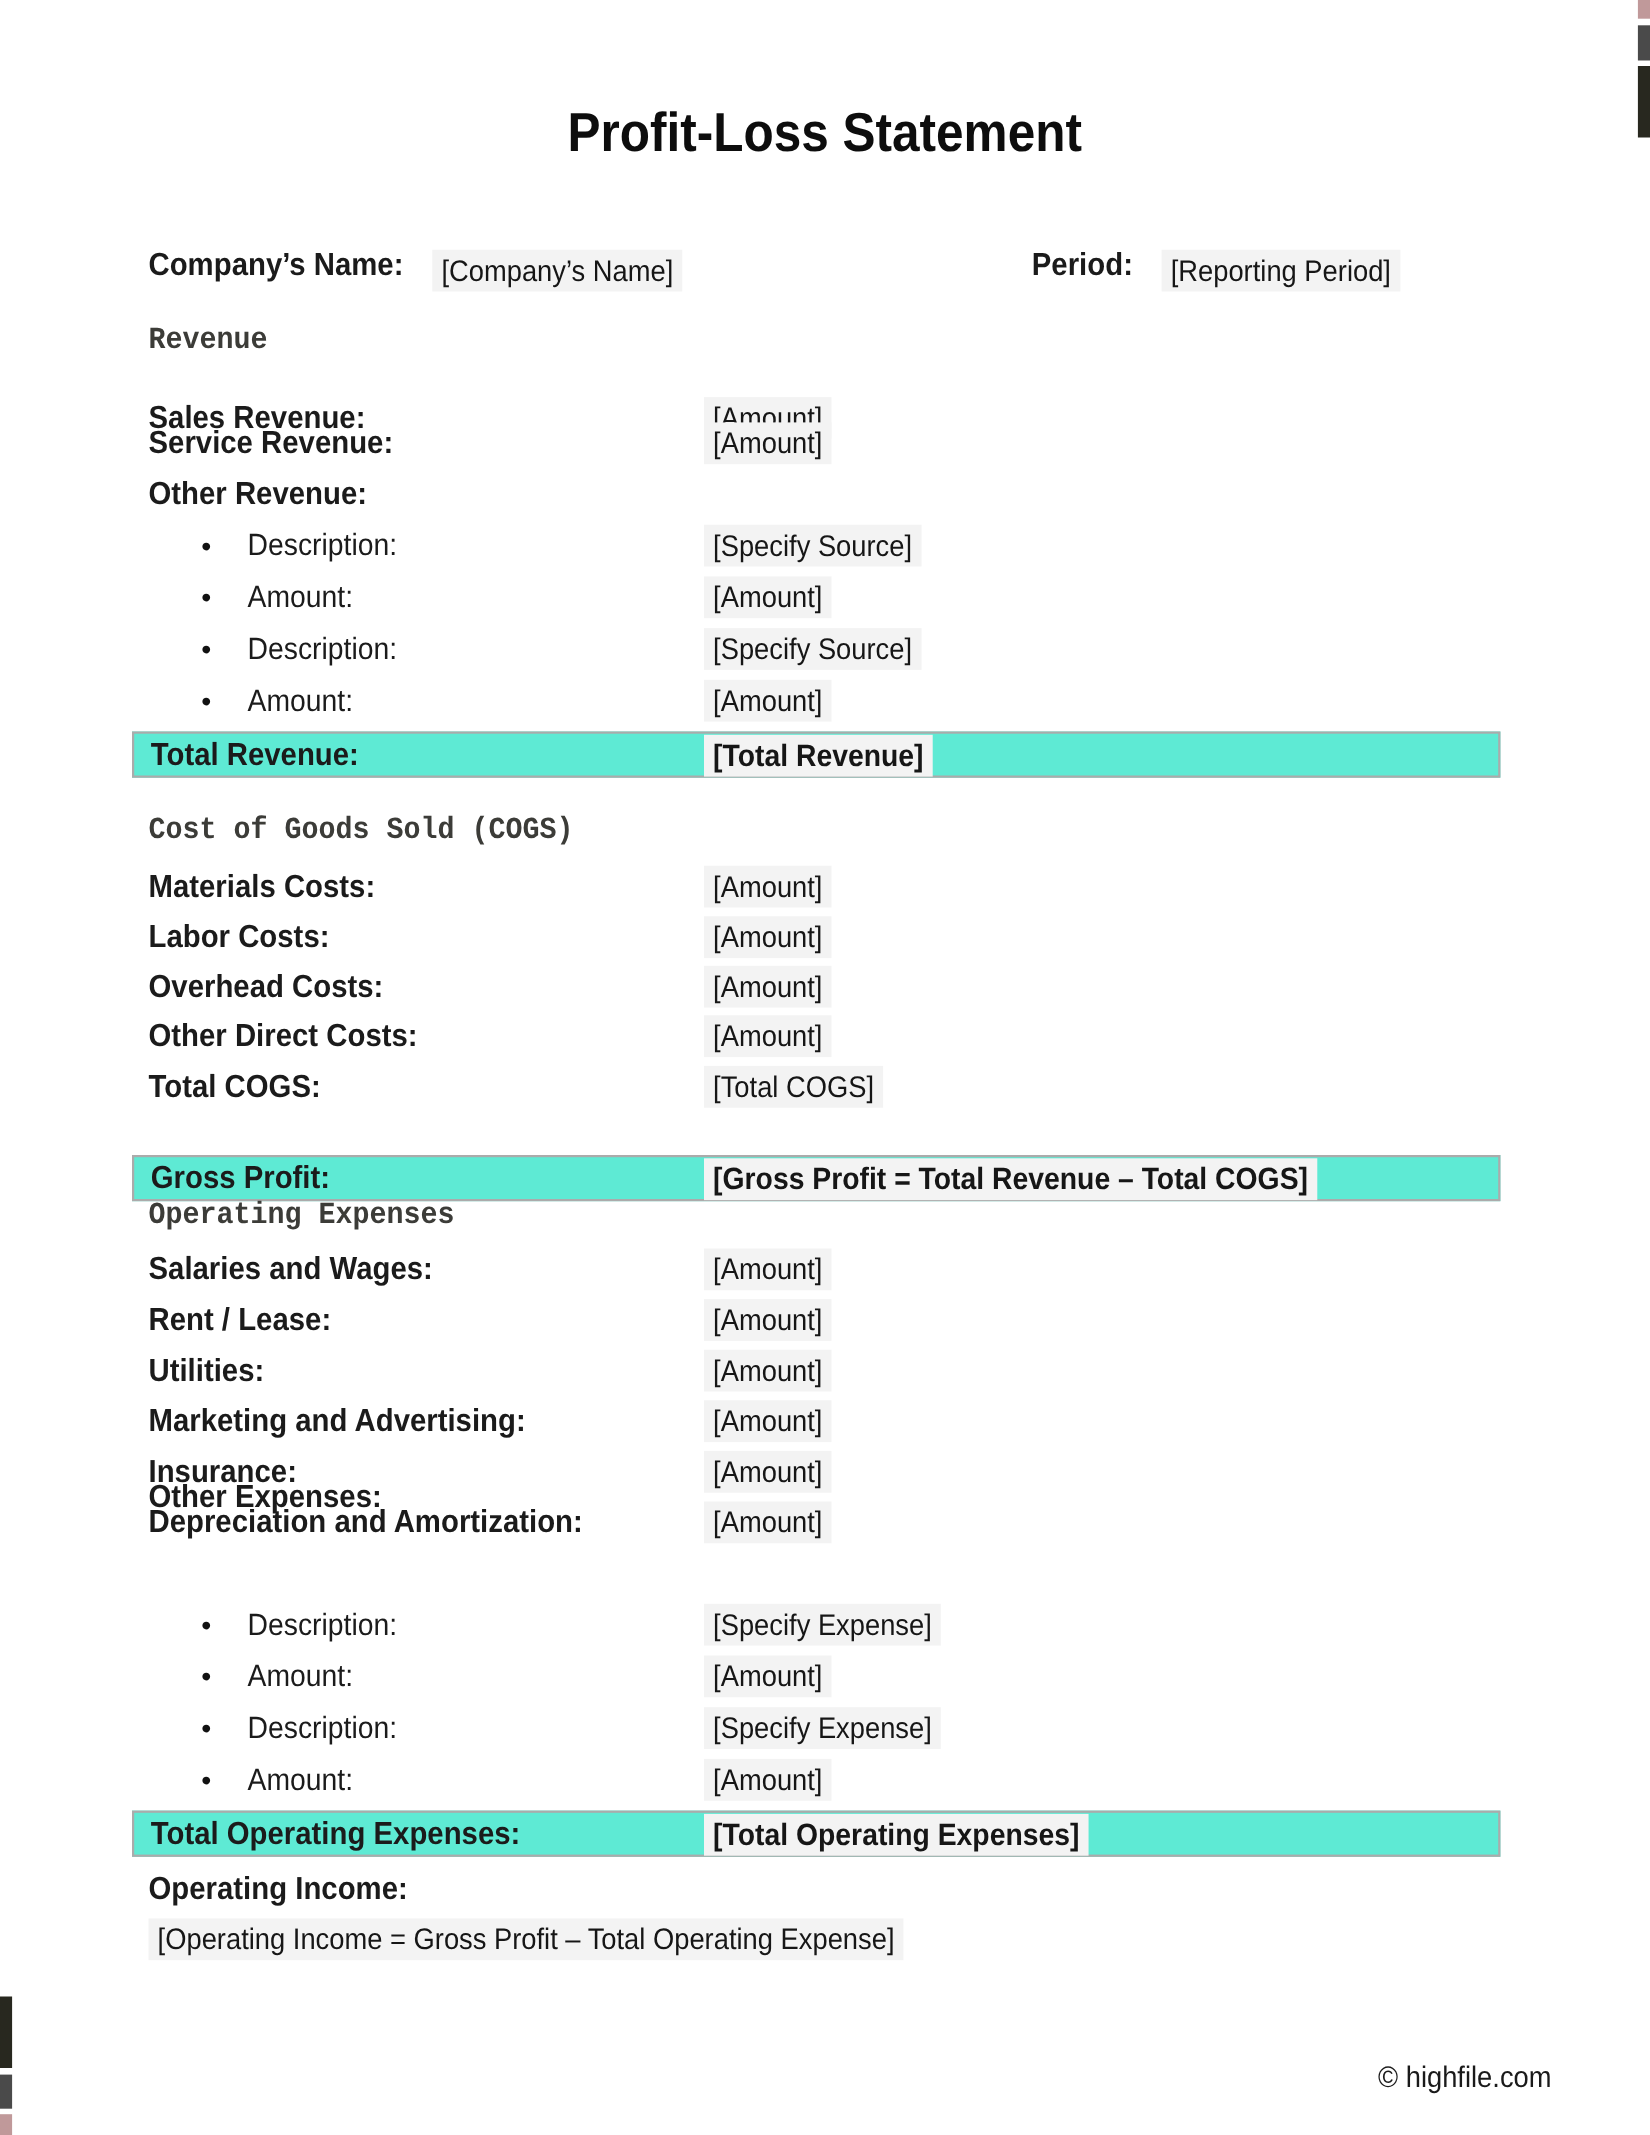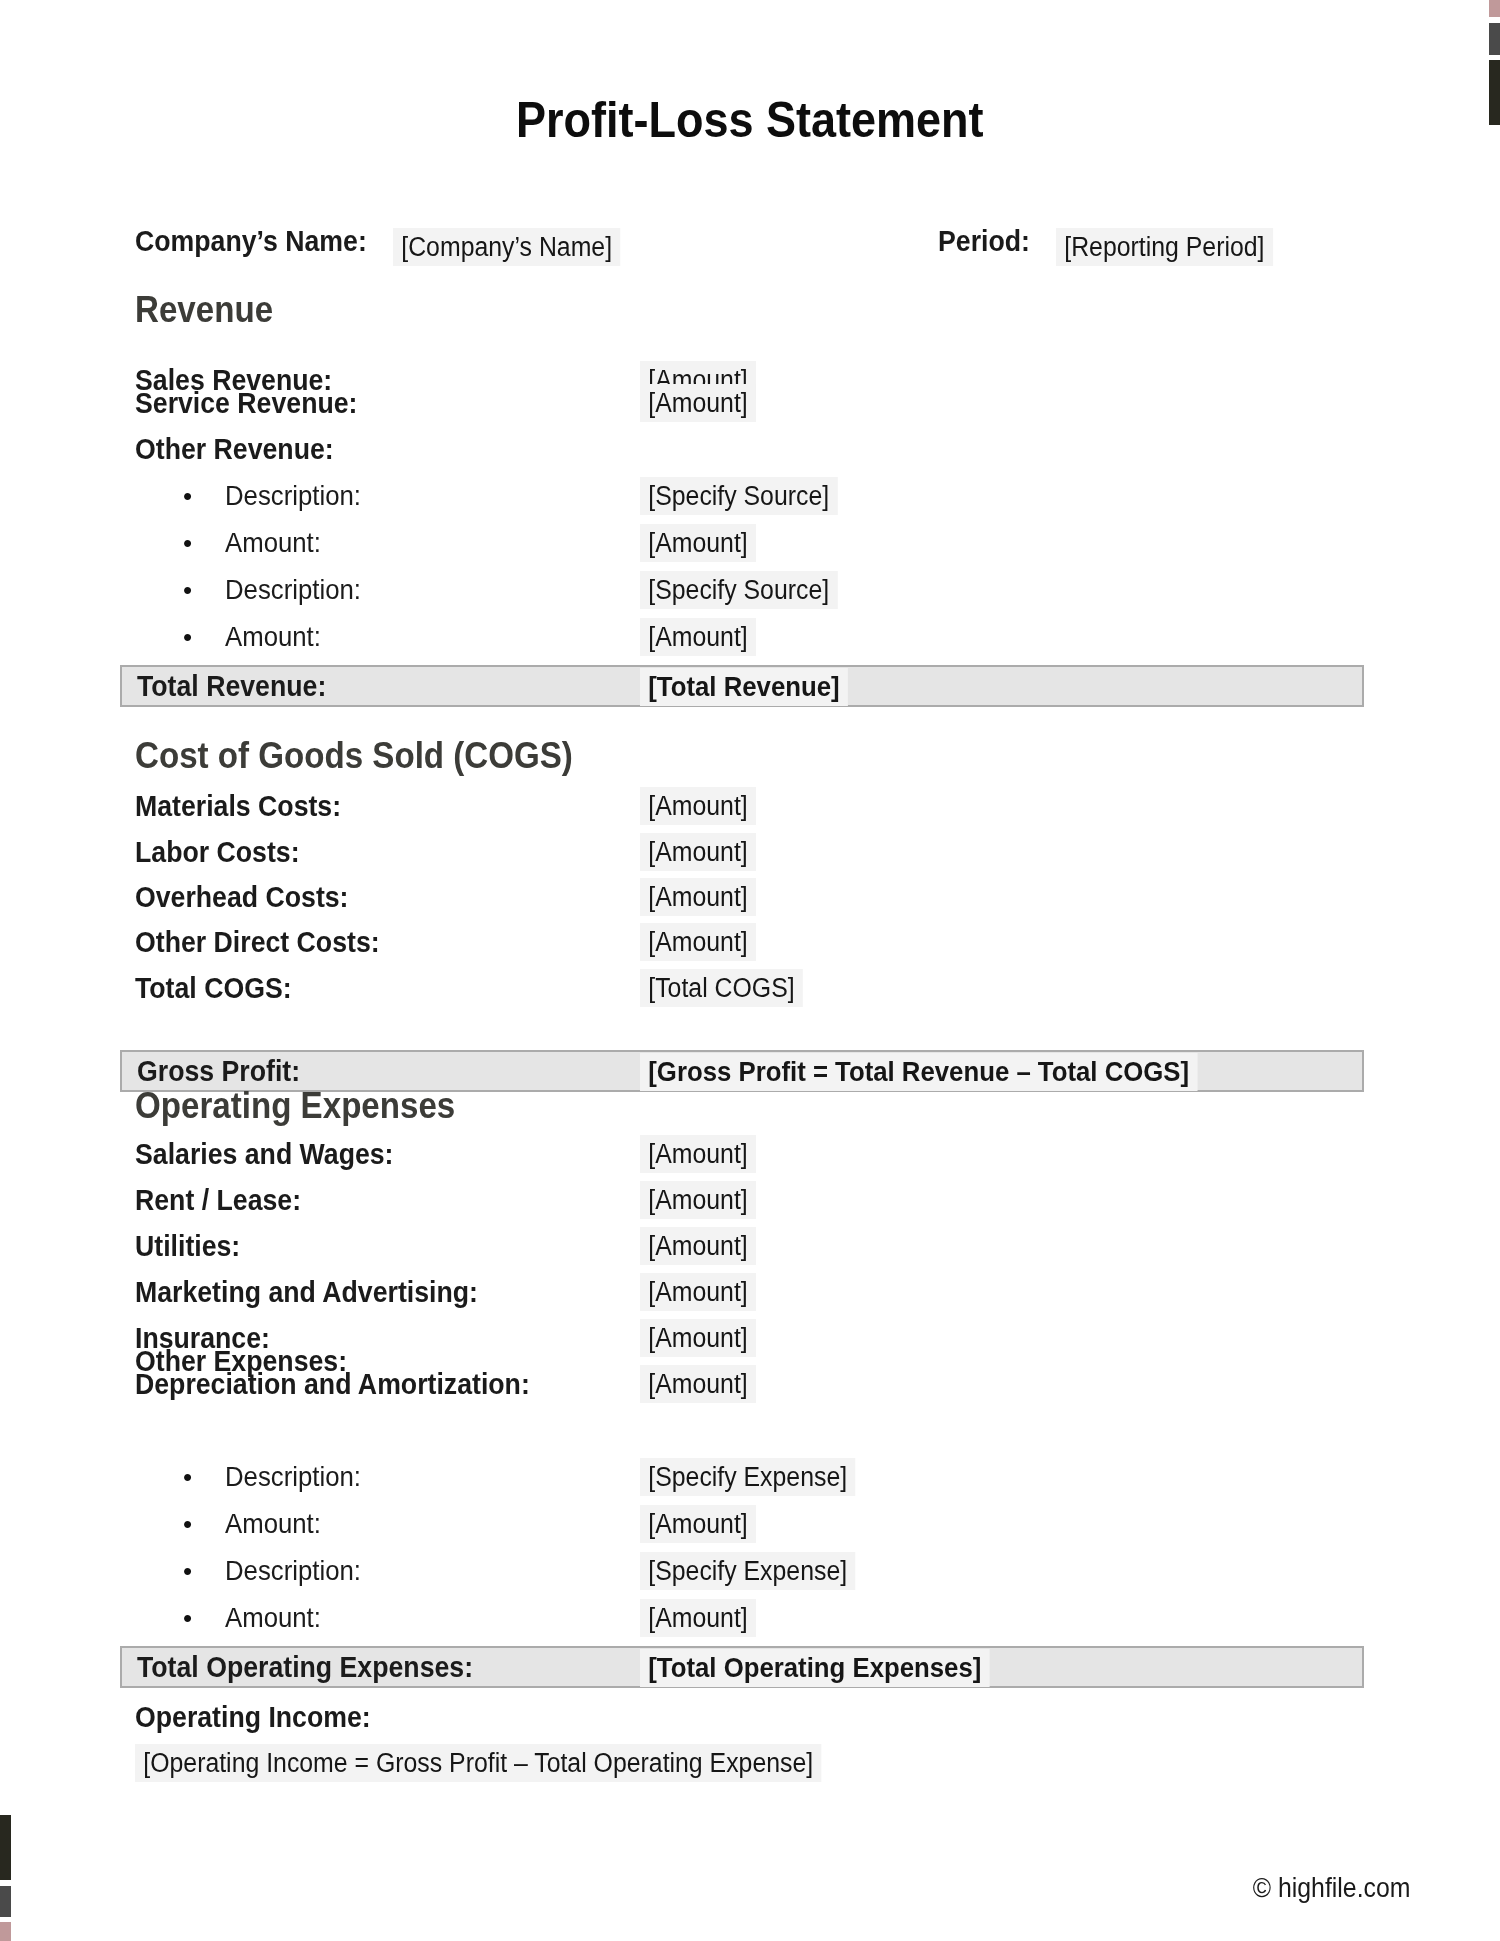--- a/index.html
+++ b/index.html
@@ -22,24 +22,24 @@
   .row .lab{font-weight:700;font-size:29px;}
   .row .blab{font-size:28px;font-weight:400;position:absolute;left:90px;}
   .bullet{position:absolute;left:48px;top:0;font-size:26px;line-height:46px;color:#111;}
   .bullet::before{content:"\2022";}
 
   .val-chip{background:#f3f3f3;font-size:27px;line-height:36px;padding:1px 9px;
             display:inline-block;font-weight:400;color:#161616;}
   .row .val{position:absolute;left:505px;top:4px;}
 
   .heading{position:absolute;left:135px;height:46px;line-height:46px;
-           font-size:36px;font-weight:700;color:#3c3c38;}
+           font-size:28px;font-weight:700;color:#3c3c38;font-family:Liberation Mono, monospace;}
 
   .total-box{position:absolute;left:120px;width:1244px;height:42px;
-             border:2px solid #ababab;box-sizing:border-box;background:#e5e5e5;}
+             border:2px solid #ababab;box-sizing:border-box;background:#5eead4;}
   .total-box .lab{position:absolute;left:15px;top:0;line-height:38px;font-weight:700;font-size:29px;}
   .total-box .val{position:absolute;left:518px;top:1px;}
   .total-box .val-chip{font-weight:700;font-size:28px;}
 
   .formula-row{position:absolute;left:135px;top:1744px;}
   .footer{position:absolute;top:1870px;right:90px;font-size:27px;color:#1a1a1a;line-height:36px;}
 
   .edge{position:absolute;width:11px;}
   .edge-tr-rose{right:0;top:0;height:17px;background:#c0999a;}
   .edge-tr-gray{right:0;top:23px;height:32px;background:#4a4a4a;}

